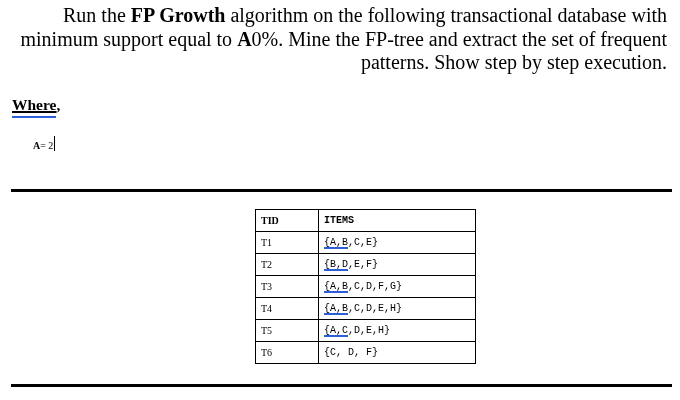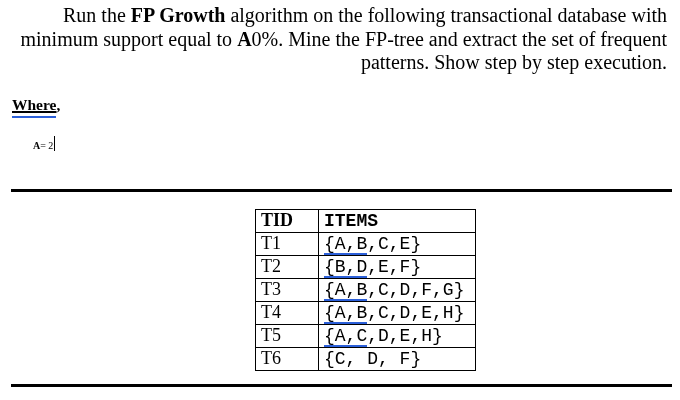--- a/index.html
+++ b/index.html
@@ -85,21 +85,21 @@
   }
   .rule-top    { top: 189px; }
   .rule-bottom { top: 384px; }
 
   
   .tid-table {
     position: absolute;
     left: 255px;
     top: 209px;
     border-collapse: collapse;
-    font-size: 18px;
+    font-size: 10px;
     table-layout: fixed;
   }
   .tid-table td, .tid-table th {
     border: 1px solid #000000;
     padding: 0px 5px 1px 5px;
     height: 20px;
     text-align: left;
     vertical-align: middle;
     font-weight: normal;
     white-space: nowrap;

